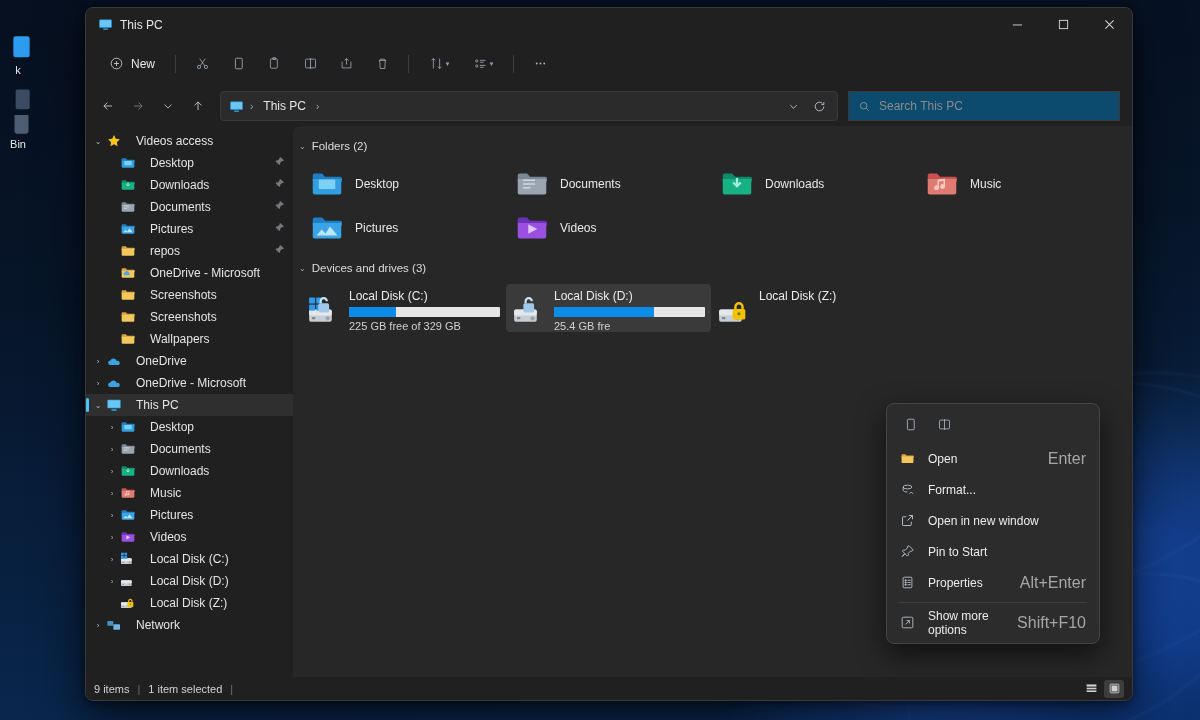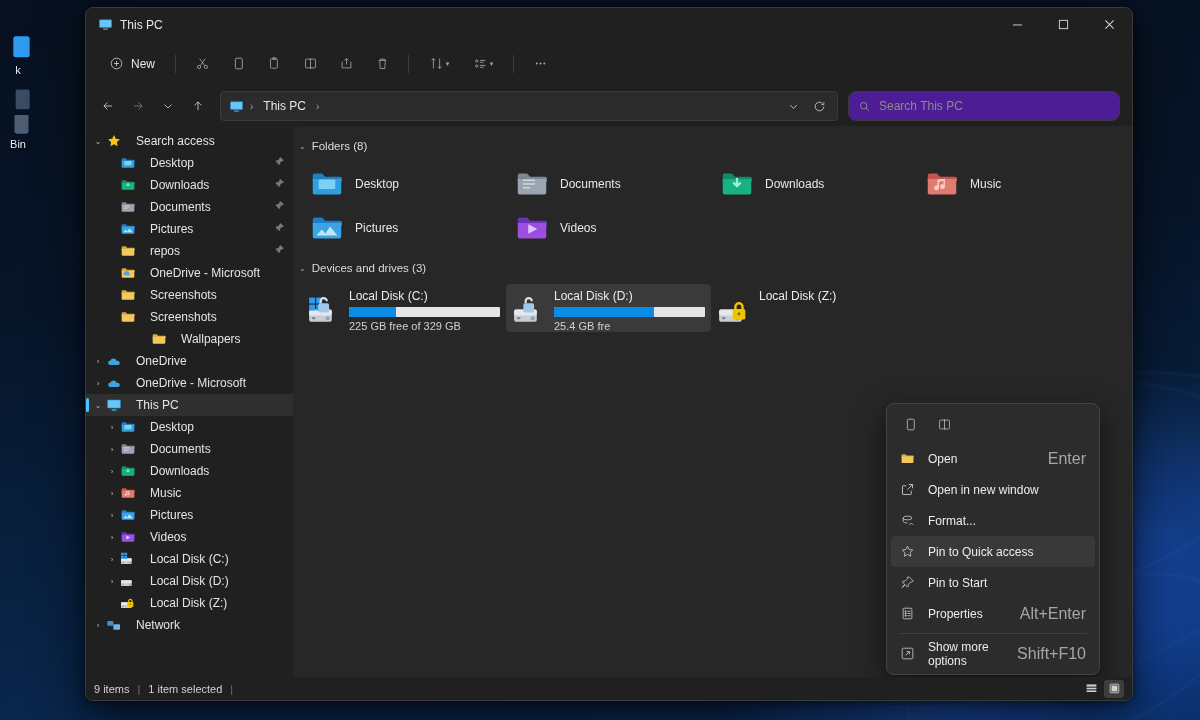--- a/index.html
+++ b/index.html
@@ -112,21 +112,21 @@
   }
   .crumb-sep { color: #9aa4b0; font-size: 10px; padding: 0 2px; }
   .crumb { padding: 2px 4px; border-radius: 3px; }
   .addr-right { display: flex; align-items: center; gap: 2px; margin-left: auto; }
   .addr-icon {
     width: 24px; height: 24px; border-radius: 3px;
     display: flex; align-items: center; justify-content: center; color: #cfd6de;
   }
   #searchbox {
     width: 272px; height: 30px; margin-left: 8px;
-    background: #4c1d95; border: 1px solid #3a3a3a; border-radius: 8px;
+    background: #0c4a6e; border: 1px solid #3a3a3a; border-radius: 0;
     display: flex; align-items: center; padding: 0 9px; gap: 8px;
   }
   #searchbox input {
     background: transparent; border: none; outline: none;
     color: #d6d6d6; font-size: 12px; width: 100%;
     font-family: "Liberation Sans", sans-serif;
   }
   #searchbox input::placeholder { color: #8b8b8b; }
 
   
@@ -423,21 +423,21 @@
   <div id="body">
 
     <div id="sidebar">
         <div class="tree-row" style="padding-left: 4px;">
           <span class="chev">⌄</span>
           <span style="display: flex; flex: 0 0 auto; margin-right: 7px;">
             <svg class="ico" viewBox="0 0 24 24">
               <path d="M12 3l2.7 5.6 6.1.85-4.45 4.3 1.07 6.1L12 17l-5.42 2.85 1.07-6.1L3.2 9.45l6.1-.85z" fill="#f5c518"></path>
             </svg>
           </span>
-          <span>Search access</span>
+          <span>Videos access</span>
         </div>
         <div class="tree-row" style="padding-left: 18px;">
           <span class="chev empty">›</span>
           <span style="display: flex; flex: 0 0 auto; margin-right: 7px;">
             <svg class="ico" viewBox="0 0 24 24" width="16" height="16">
     <path d="M2.5 6.2a1.2 1.2 0 0 1 1.2-1.2h5l2 2.2h10.1a1.2 1.2 0 0 1 1.2 1.2v2H2.5z" fill="#1f7fc4"></path>
     <path d="M2.5 8.6h19v9.2a1.2 1.2 0 0 1-1.2 1.2H3.7a1.2 1.2 0 0 1-1.2-1.2z" fill="#2f9fe0"></path>
     <rect x="6.5" y="9" width="11" height="6.4" rx="0.6" fill="#7fd0f5"></rect>
             </svg>
           </span>
@@ -527,21 +527,21 @@
         <div class="tree-row" style="padding-left: 18px;">
           <span class="chev empty">›</span>
           <span style="display: flex; flex: 0 0 auto; margin-right: 7px;">
             <svg class="ico" viewBox="0 0 24 24" width="16" height="16">
     <path d="M2.5 6.2a1.2 1.2 0 0 1 1.2-1.2h5l2 2.2h10.1a1.2 1.2 0 0 1 1.2 1.2v2H2.5z" fill="#d9a43b"></path>
     <path d="M2.5 8.6h19v9.2a1.2 1.2 0 0 1-1.2 1.2H3.7a1.2 1.2 0 0 1-1.2-1.2z" fill="#f2c75c"></path>
     </svg>
           </span>
           <span>Screenshots</span>
         </div>
-        <div class="tree-row" style="padding-left: 18px; margin-left: 31px;">
+        <div class="tree-row" style="padding-left: 18px;">
           <span class="chev empty">›</span>
           <span style="display: flex; flex: 0 0 auto; margin-right: 7px;">
             <svg class="ico" viewBox="0 0 24 24" width="16" height="16">
     <path d="M2.5 6.2a1.2 1.2 0 0 1 1.2-1.2h5l2 2.2h10.1a1.2 1.2 0 0 1 1.2 1.2v2H2.5z" fill="#d9a43b"></path>
     <path d="M2.5 8.6h19v9.2a1.2 1.2 0 0 1-1.2 1.2H3.7a1.2 1.2 0 0 1-1.2-1.2z" fill="#f2c75c"></path>
     </svg>
           </span>
           <span>Wallpapers</span>
         </div>
         <div class="tree-row" style="padding-left: 4px;">
@@ -697,21 +697,21 @@
             </svg>
           </span>
           <span>Network</span>
         </div>
       </div>
 
     <div id="content">
 
       <div class="group-head">
         <span class="gchev">⌄</span>
-        <span>Folders (8)</span>
+        <span>Folders (2)</span>
       </div>
       <div class="grid" id="folders-grid">
           <div class="folder-item">
             <span style="display: flex; flex: 0 0 auto;">
               <svg viewBox="0 0 24 24" width="36" height="36">
     <path d="M2.5 6.2a1.2 1.2 0 0 1 1.2-1.2h5l2 2.2h10.1a1.2 1.2 0 0 1 1.2 1.2v2H2.5z" fill="#1f7fc4"></path>
     <path d="M2.5 8.6h19v9.2a1.2 1.2 0 0 1-1.2 1.2H3.7a1.2 1.2 0 0 1-1.2-1.2z" fill="#2f9fe0"></path>
     <rect x="6.5" y="9" width="11" height="6.4" rx="0.6" fill="#7fd0f5"></rect>
               </svg>
             </span>
@@ -861,40 +861,34 @@
         <div id="ctx-items">
             <div class="ctx-item">
               <span class="ctx-ico"><svg viewBox="0 0 24 24" width="15" height="15">
                   <path d="M2.5 6.2a1.2 1.2 0 0 1 1.2-1.2h5l2 2.2h10.1a1.2 1.2 0 0 1 1.2 1.2v2H2.5z" fill="#d9a43b"></path>
                   <path d="M2.5 8.6h19v9.2a1.2 1.2 0 0 1-1.2 1.2H3.7a1.2 1.2 0 0 1-1.2-1.2z" fill="#f2c75c"></path>
                 </svg></span>
               <span>Open</span>
               <span class="ctx-accel">Enter</span>
             </div>
             <div class="ctx-item">
-              <span class="ctx-ico"><svg viewBox="0 0 24 24" width="15" height="15" fill="none" stroke="currentColor" stroke-width="1.4">
-                  <path d="M14 4h6v6"></path>
-                  <path d="M20 4l-8 8"></path>
-                  <path d="M18 14v5a1 1 0 0 1-1 1H5a1 1 0 0 1-1-1V7a1 1 0 0 1 1-1h5"></path>
-                </svg></span>
-              <span>Open in new window</span>
-            </div>
-            <div class="ctx-item">
               <span class="ctx-ico"><svg viewBox="0 0 24 24" width="15" height="15" fill="none" stroke="currentColor" stroke-width="1.3">
                   <ellipse cx="12" cy="8" rx="7" ry="3"></ellipse>
                   <path d="M5 8v5c0 1.7 3.1 3 7 3"></path>
                   <path d="M15 19l3-3 3 3"></path>
                 </svg></span>
               <span>Format...</span>
             </div>
-            <div class="ctx-item hot">
-              <span class="ctx-ico"><svg viewBox="0 0 24 24" width="15" height="15" fill="none" stroke="currentColor" stroke-width="1.3">
-                  <path d="M12 3.5l2.6 5.3 5.8.85-4.2 4.1 1 5.75L12 16.8l-5.2 2.7 1-5.75-4.2-4.1 5.8-.85z"></path>
+            <div class="ctx-item">
+              <span class="ctx-ico"><svg viewBox="0 0 24 24" width="15" height="15" fill="none" stroke="currentColor" stroke-width="1.4">
+                  <path d="M14 4h6v6"></path>
+                  <path d="M20 4l-8 8"></path>
+                  <path d="M18 14v5a1 1 0 0 1-1 1H5a1 1 0 0 1-1-1V7a1 1 0 0 1 1-1h5"></path>
                 </svg></span>
-              <span>Pin to Quick access</span>
+              <span>Open in new window</span>
             </div>
             <div class="ctx-item">
               <span class="ctx-ico"><svg viewBox="0 0 24 24" width="15" height="15" fill="none" stroke="currentColor" stroke-width="1.3">
                   <path d="M14.5 2.8l6.7 6.7-2.1 2.1-2-.6-4 4 .6 2.5-1.9 1.9-3.8-3.8-4.5 4.5 4.1-5-3.8-3.8 1.9-1.9 2.5.6 4-4-.6-2z"></path>
                 </svg></span>
               <span>Pin to Start</span>
             </div>
             <div class="ctx-item">
               <span class="ctx-ico"><svg viewBox="0 0 24 24" width="15" height="15" fill="none" stroke="currentColor" stroke-width="1.3">
                   <rect x="5" y="3.5" width="14" height="17" rx="1.6"></rect>

